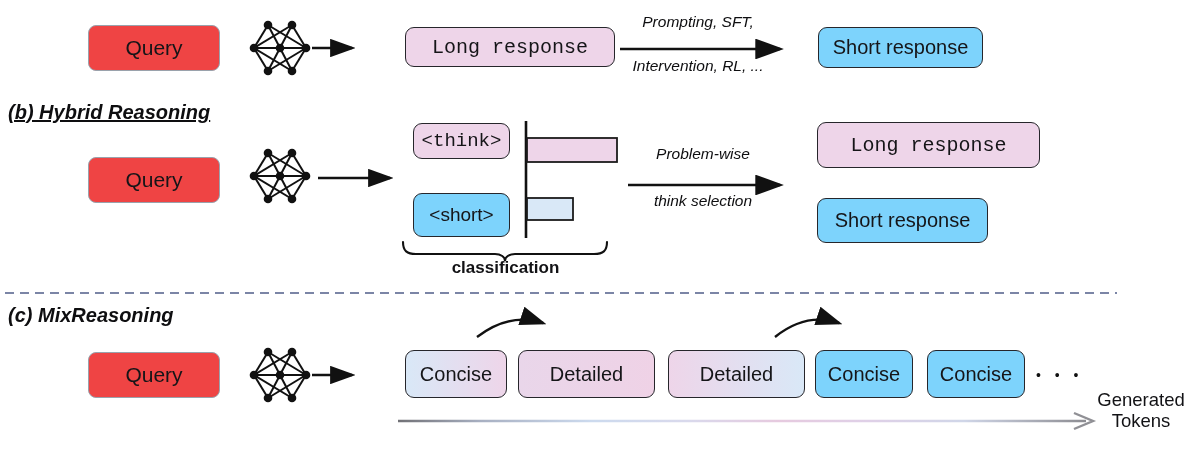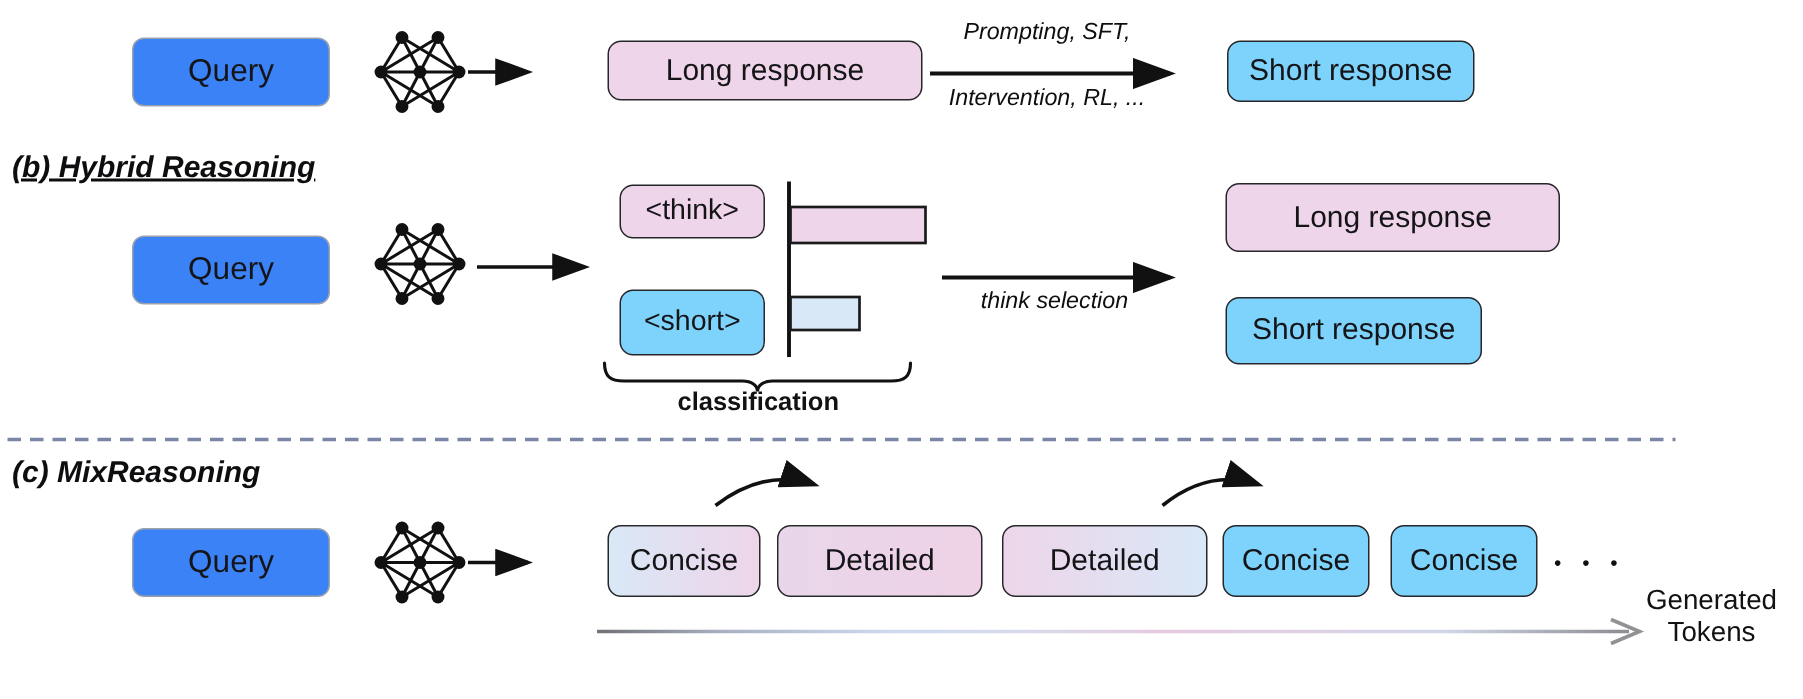--- a/index.html
+++ b/index.html
@@ -7,23 +7,23 @@
     position:relative;width:1202px;height:466px;background:#ffffff;overflow:hidden;
     font-family:"Liberation Sans", sans-serif;color:#121215;
   }
   #lineart{position:absolute;left:0;top:0;z-index:1;}
   .box{
     position:absolute;z-index:2;display:flex;align-items:center;justify-content:center;
     border:1.7px solid #26262b;border-radius:9px;font-size:20px;color:#151518;
     white-space:nowrap;box-sizing:border-box;
   }
   .query{
-    background:#3b82f6;border:1.4px solid #9aa2ac;border-radius:8px;font-size:21px;
+    background:#ef4444;border:1.4px solid #9aa2ac;border-radius:8px;font-size:21px;
   }
-  .pink{background:#eed5e9;}
+  .pink{background:#eed5e9;font-family:Liberation Mono, monospace;}
   .blue{background:#7dd3fc;}
   .grad-bp{background:linear-gradient(90deg,#d9e8f7,#eed5e9);}
   .grad-p{background:linear-gradient(90deg,#e9d6ea,#efd2e6);}
   .grad-pb{background:linear-gradient(90deg,#eed5e9,#d9e8f7);}
   .section-label{
     position:absolute;z-index:2;font-style:italic;font-weight:700;font-size:20px;color:#0e0e10;
     white-space:nowrap;
   }
   .ann{
     position:absolute;z-index:2;font-style:italic;font-size:15.5px;color:#0e0e10;
@@ -132,20 +132,21 @@
   <div class="box query" style="left:88px;top:157px;width:132px;height:46px;">
     <span>Query</span>
   </div>
   <div class="box pink" style="left:413px;top:123px;width:97px;height:36px;font-size:19px;">
     <span>&lt;think&gt;</span>
   </div>
   <div class="box blue" style="left:413px;top:193px;width:97px;height:44px;font-size:19px;">
     <span>&lt;short&gt;</span>
   </div>
   <div class="plain" style="left:433px;top:258px;width:145px;">classification</div>
+  <div class="ann" style="left:628px;top:145px;width:150px;">Problem-wise</div>
   <div class="ann" style="left:623px;top:192px;width:160px;">think selection</div>
   <div class="box pink" style="left:817px;top:122px;width:223px;height:46px;">
     <span>Long response</span>
   </div>
   <div class="box blue" style="left:817px;top:198px;width:171px;height:45px;">
     <span>Short response</span>
   </div>
 
   <div class="section-label" style="left:8px;top:304px;">(c) MixReasoning</div>
   <div class="box query" style="left:88px;top:352px;width:132px;height:46px;">

